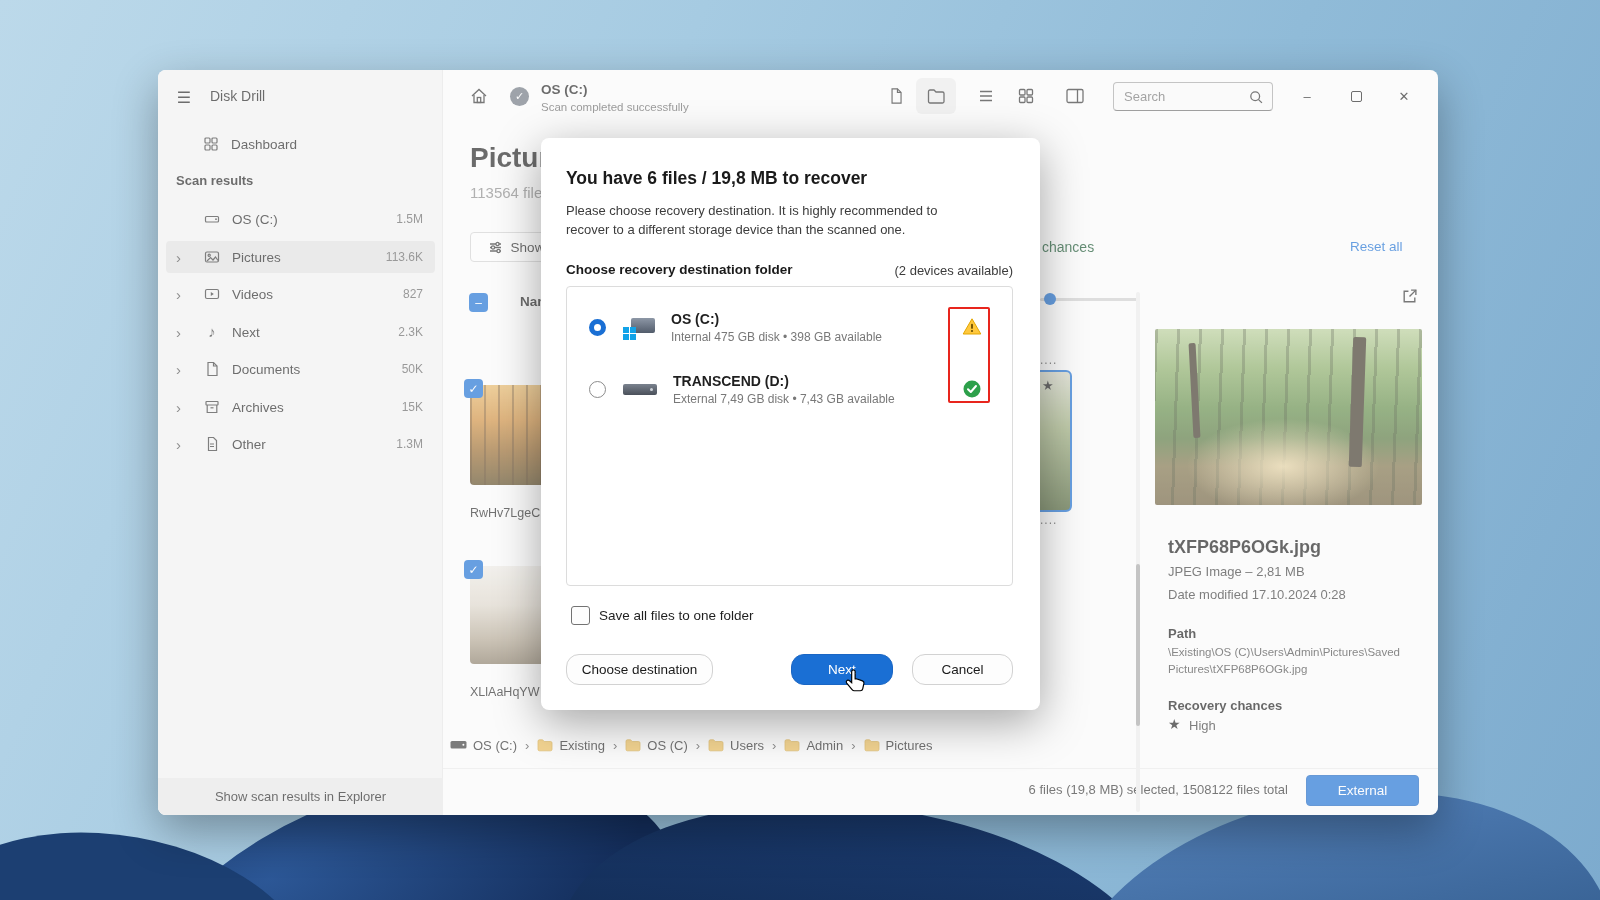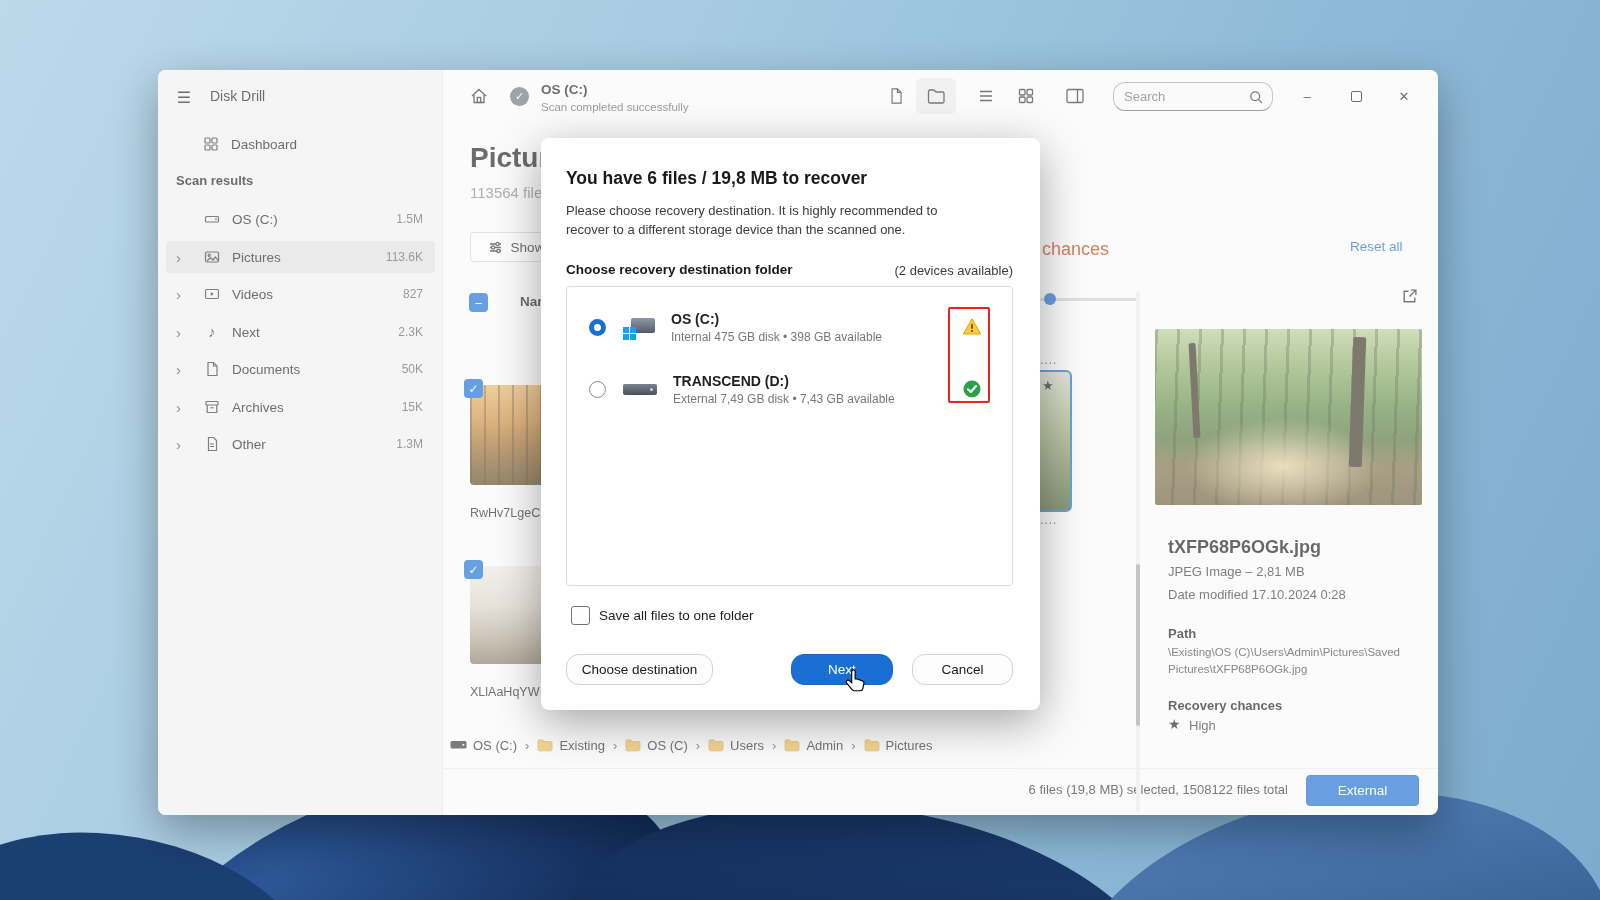--- a/index.html
+++ b/index.html
@@ -29,21 +29,21 @@
   .sb-count{font-size:12px;color:#666}
   .section{font-size:13px;font-weight:bold;color:#1f1f1f}
   .sb-footer{position:absolute;left:0;top:708px;width:285px;height:37px;background:#e9e9e9;display:flex;align-items:center;
     justify-content:center;font-size:13px;color:#1f1f1f;cursor:pointer;border-radius:0 0 0 8px}
 
   .tb-ic{stroke:#333;fill:none;stroke-width:1.3}
   .hdr-drive{font-size:13.5px;font-weight:600;color:#1f1f1f}
   .hdr-status{font-size:11.5px;color:#6a6a6a}
   .chk-circle{width:19px;height:19px;border-radius:50%;background:#6e7680;color:#fff;font-size:11px;display:flex;align-items:center;justify-content:center}
   .tool-active{background:#ededed;border-radius:6px}
-  .search{position:absolute;left:955px;top:12px;width:160px;height:29px;background:#fbfbfb;border:1px solid #a8a8a8;border-bottom-color:#6f6f6f;border-radius:12px}
+  .search{position:absolute;left:955px;top:12px;width:160px;height:29px;background:#fbfbfb;border:1px solid #a8a8a8;border-bottom-color:#6f6f6f;border-radius:4px}
   .search input{width:128px;height:100%;border:none;outline:none;background:transparent;padding:0 0 0 10px;font-size:13px;font-family:inherit;color:#222}
   .search input::placeholder{color:#767676}
   .wc{position:absolute;width:30px;height:28px;top:12px;display:flex;align-items:center;justify-content:center;font-size:13px;color:#222;cursor:pointer}
   .maxbox{width:11px;height:11px;border:1.2px solid #222;border-radius:2px}
 
   .h1{font-size:28px;font-weight:bold;color:#1f1f1f}
   .sub{font-size:15px;color:#8a8a8a}
   .btn-light{display:flex;align-items:center;justify-content:center;gap:8px;background:#fefefe;border:1px solid #d3d3d3;border-radius:4px;font-size:13.5px;color:#1f1f1f;cursor:pointer}
   .link{font-size:13.5px;color:#1a6fd4;cursor:pointer}
   .cb{width:19px;height:19px;border-radius:4px;background:#1a6fd4;color:#fff;display:flex;align-items:center;justify-content:center;font-size:12px;cursor:pointer}
@@ -207,20 +207,23 @@
         <span class="chev">›</span>
           <span class="gap"></span>
         <svg class="sb-ic" viewBox="0 0 16 16">
           <path d="M4.5 1.5h5L12.5 4.5v10h-8z"></path>
             <path d="M6 8h4M6 10.5h4"></path>
         </svg>
         <span class="sb-label">Other</span>
         <span class="sb-count">1.3M</span>
       </div>
 
+      <div class="sb-footer">
+        <span>Show scan results in Explorer</span>
+      </div>
     </div>
 
     <svg class="abs tb-ic" style="left:311px;top:16px" width="20" height="20" viewBox="0 0 20 20">
       <path d="M3 10l7-6.5L17 10"></path>
         <path d="M5 9v7.5h10V9"></path>
         <rect x="8.3" y="11.5" width="3.4" height="5"></rect>
     </svg>
     <div class="abs chk-circle" style="left:352px;top:17px">
       <span>✓</span>
     </div>
@@ -273,21 +276,21 @@
 
     <div class="abs btn-light" style="left:312px;top:162px;width:92px;height:30px">
       <svg class="tb-ic" width="15" height="15" viewBox="0 0 15 15">
         <path d="M2 4h11M2 7.5h11M2 11h11"></path>
         <circle cx="9.5" cy="4" r="1.6" fill="#fff"></circle>
           <circle cx="5" cy="7.5" r="1.6" fill="#fff"></circle>
           <circle cx="10.5" cy="11" r="1.6" fill="#fff"></circle>
       </svg>
       <span>Show</span>
     </div>
-    <div class="abs" style="left:884px;top:169px;font-size:18px;color:#c2410c">chances</div>
+    <div class="abs" style="left:884px;top:169px;font-size:14px;color:#14532d">chances</div>
     <div class="abs link" style="left:1192px;top:169px">Reset all</div>
 
     <div class="abs cb" style="left:311px;top:223px">
       <span>–</span>
     </div>
     <div class="abs colname" style="left:362px;top:224px">Name</div>
     <div class="slider-track"></div>
     <div class="slider-thumb"></div>
 
     <div class="tile t1"></div>

